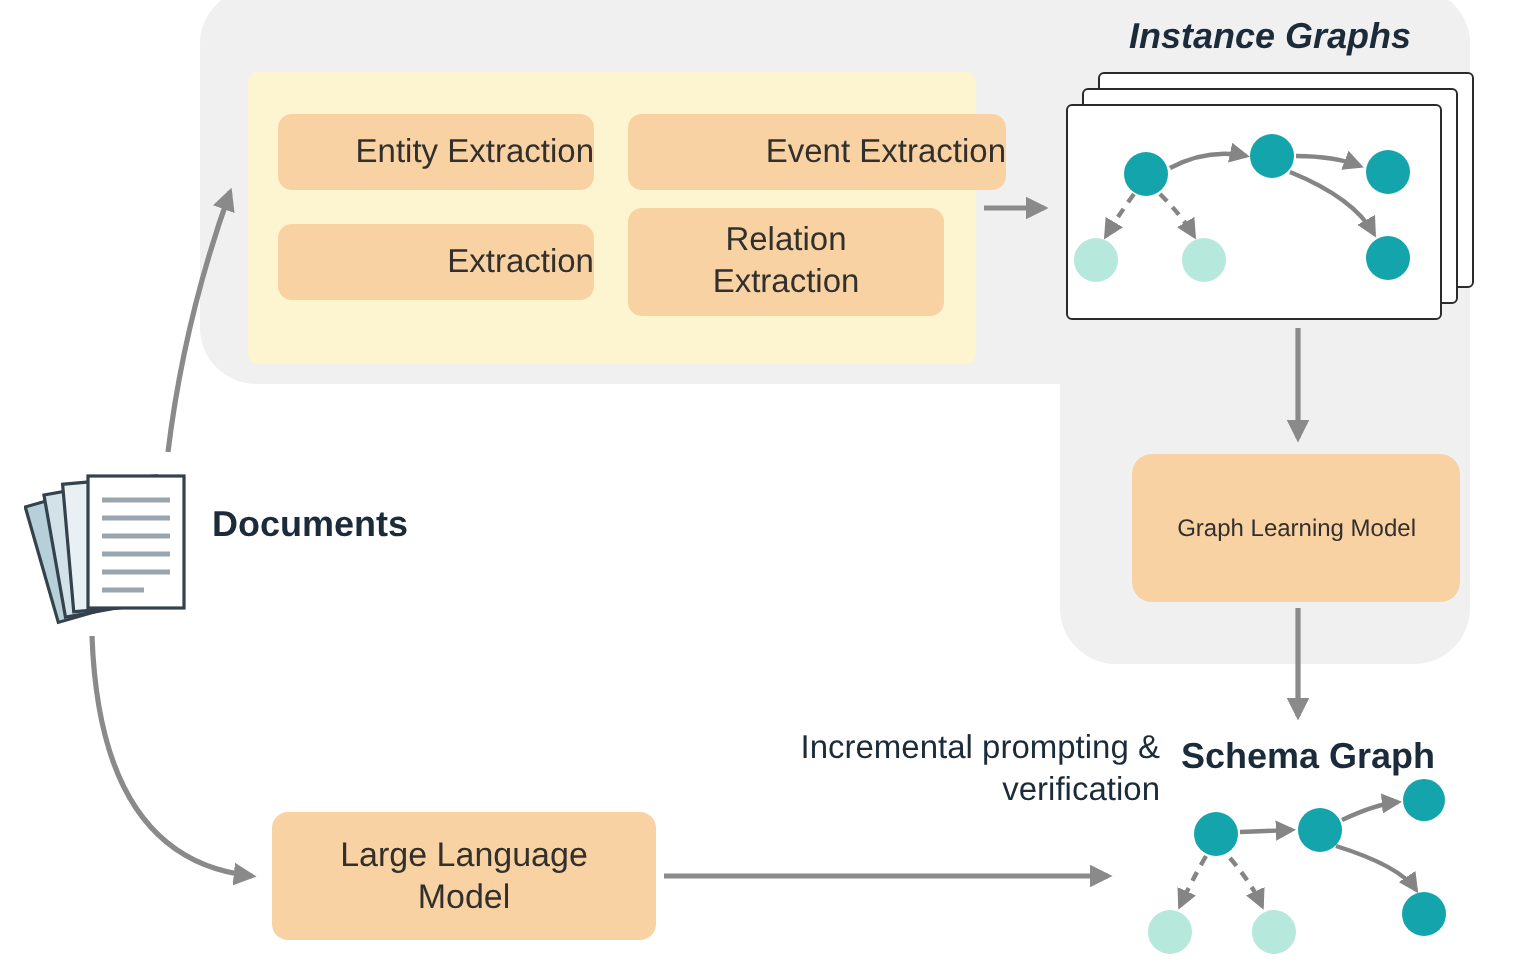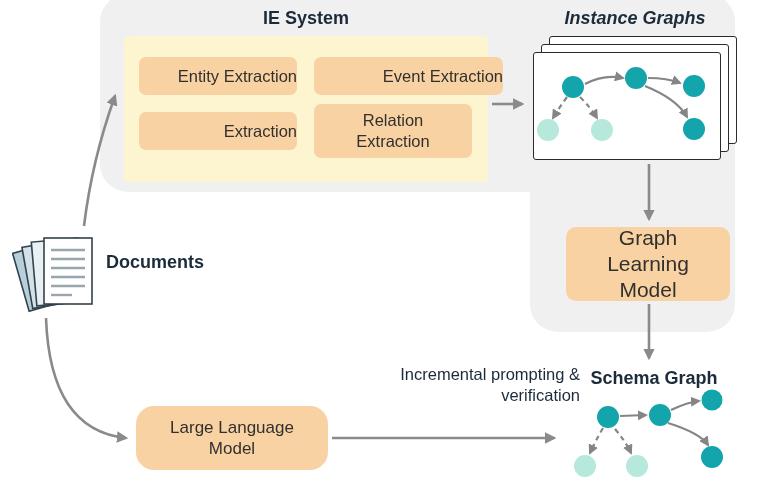--- a/index.html
+++ b/index.html
@@ -20,21 +20,20 @@
   svg.overlay{position:absolute;left:0;top:0;pointer-events:none;}
 </style>
 </head>
 <body>
 
 <div class="canvas">
 
   <div class="abs panel" style="left:100px;top:-6px;width:635px;height:198px;"></div>
   <div class="abs panel" style="left:530px;top:-6px;width:205px;height:338px;"></div>
 
-  <div class="abs title" style="left:124px;top:8px;width:364px;">IE System</div>
   <div class="abs yellow" style="left:124px;top:36px;width:364px;height:146px;"></div>
   <div class="abs peach" style="left:139px;top:57px;width:158px;height:38px;">
     <span>Entity Extraction</span>
   </div>
   <div class="abs peach" style="left:314px;top:57px;width:158px;height:38px;padding-left:31px;">
     <span>Event Extraction</span>
   </div>
   <div class="abs peach" style="left:139px;top:112px;width:158px;height:38px;">
     <span>Extraction</span>
   </div>
@@ -61,21 +60,21 @@
       </g>
       <circle cx="39" cy="34" r="11" fill="#14a4ab"></circle>
       <circle cx="102" cy="25" r="11" fill="#14a4ab"></circle>
       <circle cx="160" cy="33" r="11" fill="#14a4ab"></circle>
       <circle cx="160" cy="76" r="11" fill="#14a4ab"></circle>
       <circle cx="14" cy="77" r="11" fill="#b6e9db"></circle>
       <circle cx="68" cy="77" r="11" fill="#b6e9db"></circle>
     </svg>
   </div>
 
-  <div class="abs peach" style="left:566px;top:227px;width:164px;height:74px;border-radius:10px;padding:16px 22px;box-sizing:border-box;font-size:21px;">
+  <div class="abs peach" style="left:566px;top:227px;width:164px;height:74px;border-radius:10px;padding:16px 22px;box-sizing:border-box;font-size:12px;">
     <span>Graph Learning Model</span>
   </div>
 
   <svg class="abs" style="left:12px;top:218px;" width="96" height="108" viewBox="0 0 96 108">
     <g stroke="#33424c" stroke-width="1.6">
       <rect x="8" y="28" width="46" height="60" fill="#b6cfd8" transform="rotate(-16 31 58)"></rect>
       <rect x="15" y="25" width="46" height="62" fill="#d2e2e8" transform="rotate(-10 38 56)"></rect>
       <rect x="22" y="22" width="47" height="64" fill="#e8f0f3" transform="rotate(-5 45 54)"></rect>
       <rect x="32" y="20" width="48" height="66" fill="#ffffff"></rect>
     </g>
@@ -105,21 +104,21 @@
       <path d="M53,41 Q64,54 69,65" stroke-dasharray="5 4" marker-end="url(#arrB)"></path>
     </g>
     <circle cx="46" cy="29" r="11" fill="#14a4ab"></circle>
     <circle cx="98" cy="27" r="11" fill="#14a4ab"></circle>
     <circle cx="150" cy="12" r="10.5" fill="#14a4ab"></circle>
     <circle cx="150" cy="69" r="11" fill="#14a4ab"></circle>
     <circle cx="23" cy="78" r="11" fill="#b6e9db"></circle>
     <circle cx="75" cy="78" r="11" fill="#b6e9db"></circle>
   </svg>
 
-  <div class="abs peach" style="left:136px;top:406px;width:192px;height:64px;border-radius:18px;padding:0 28px;box-sizing:border-box;font-size:17px;">
+  <div class="abs peach" style="left:136px;top:406px;width:192px;height:64px;border-radius:8px;padding:0 28px;box-sizing:border-box;font-size:17px;">
     <span>Large Language Model</span>
   </div>
 
   <div class="abs flow-label" style="left:318px;top:364px;width:262px;text-align:right;">Incremental prompting &amp; verification</div>
 
   <svg class="overlay" width="759" height="484" viewBox="0 0 759 484">
     <defs>
       <marker id="arrM" viewBox="0 0 10 10" refX="8" refY="5" markerWidth="4.4" markerHeight="4.4" orient="auto-start-reverse">
         <path d="M0,0 L10,5 L0,10 z" fill="#8a8a8a"></path>
       </marker>

